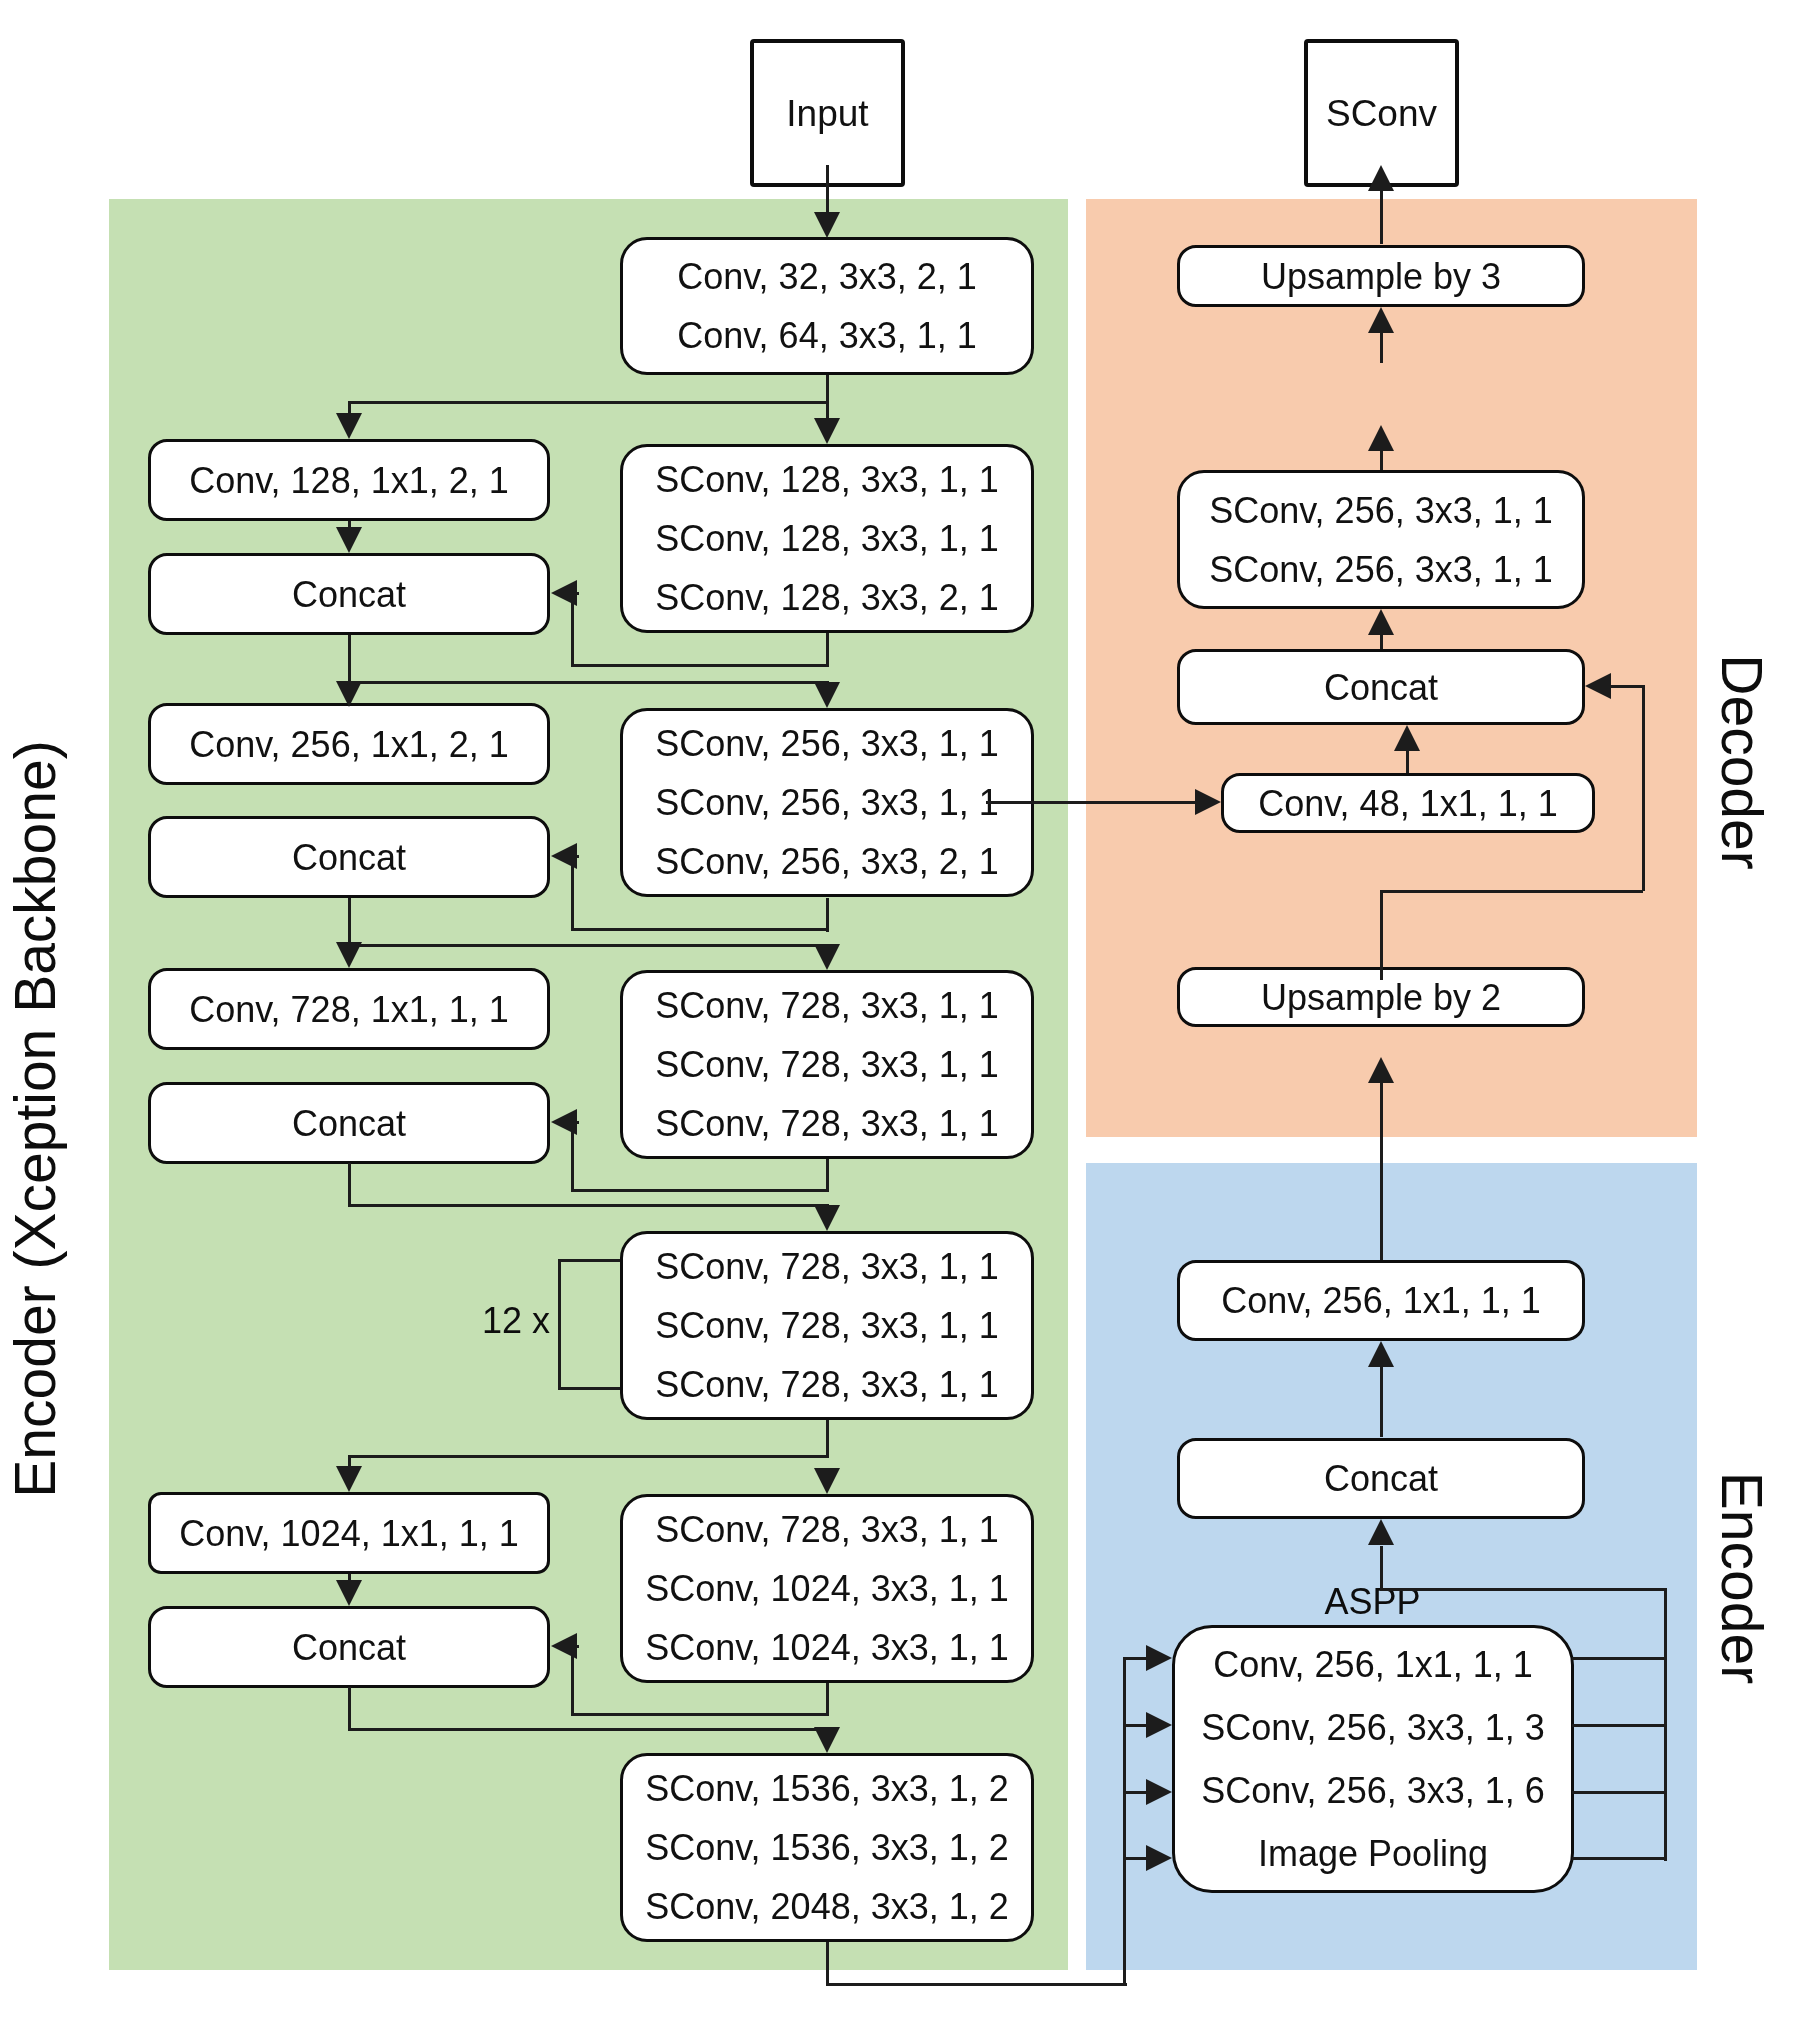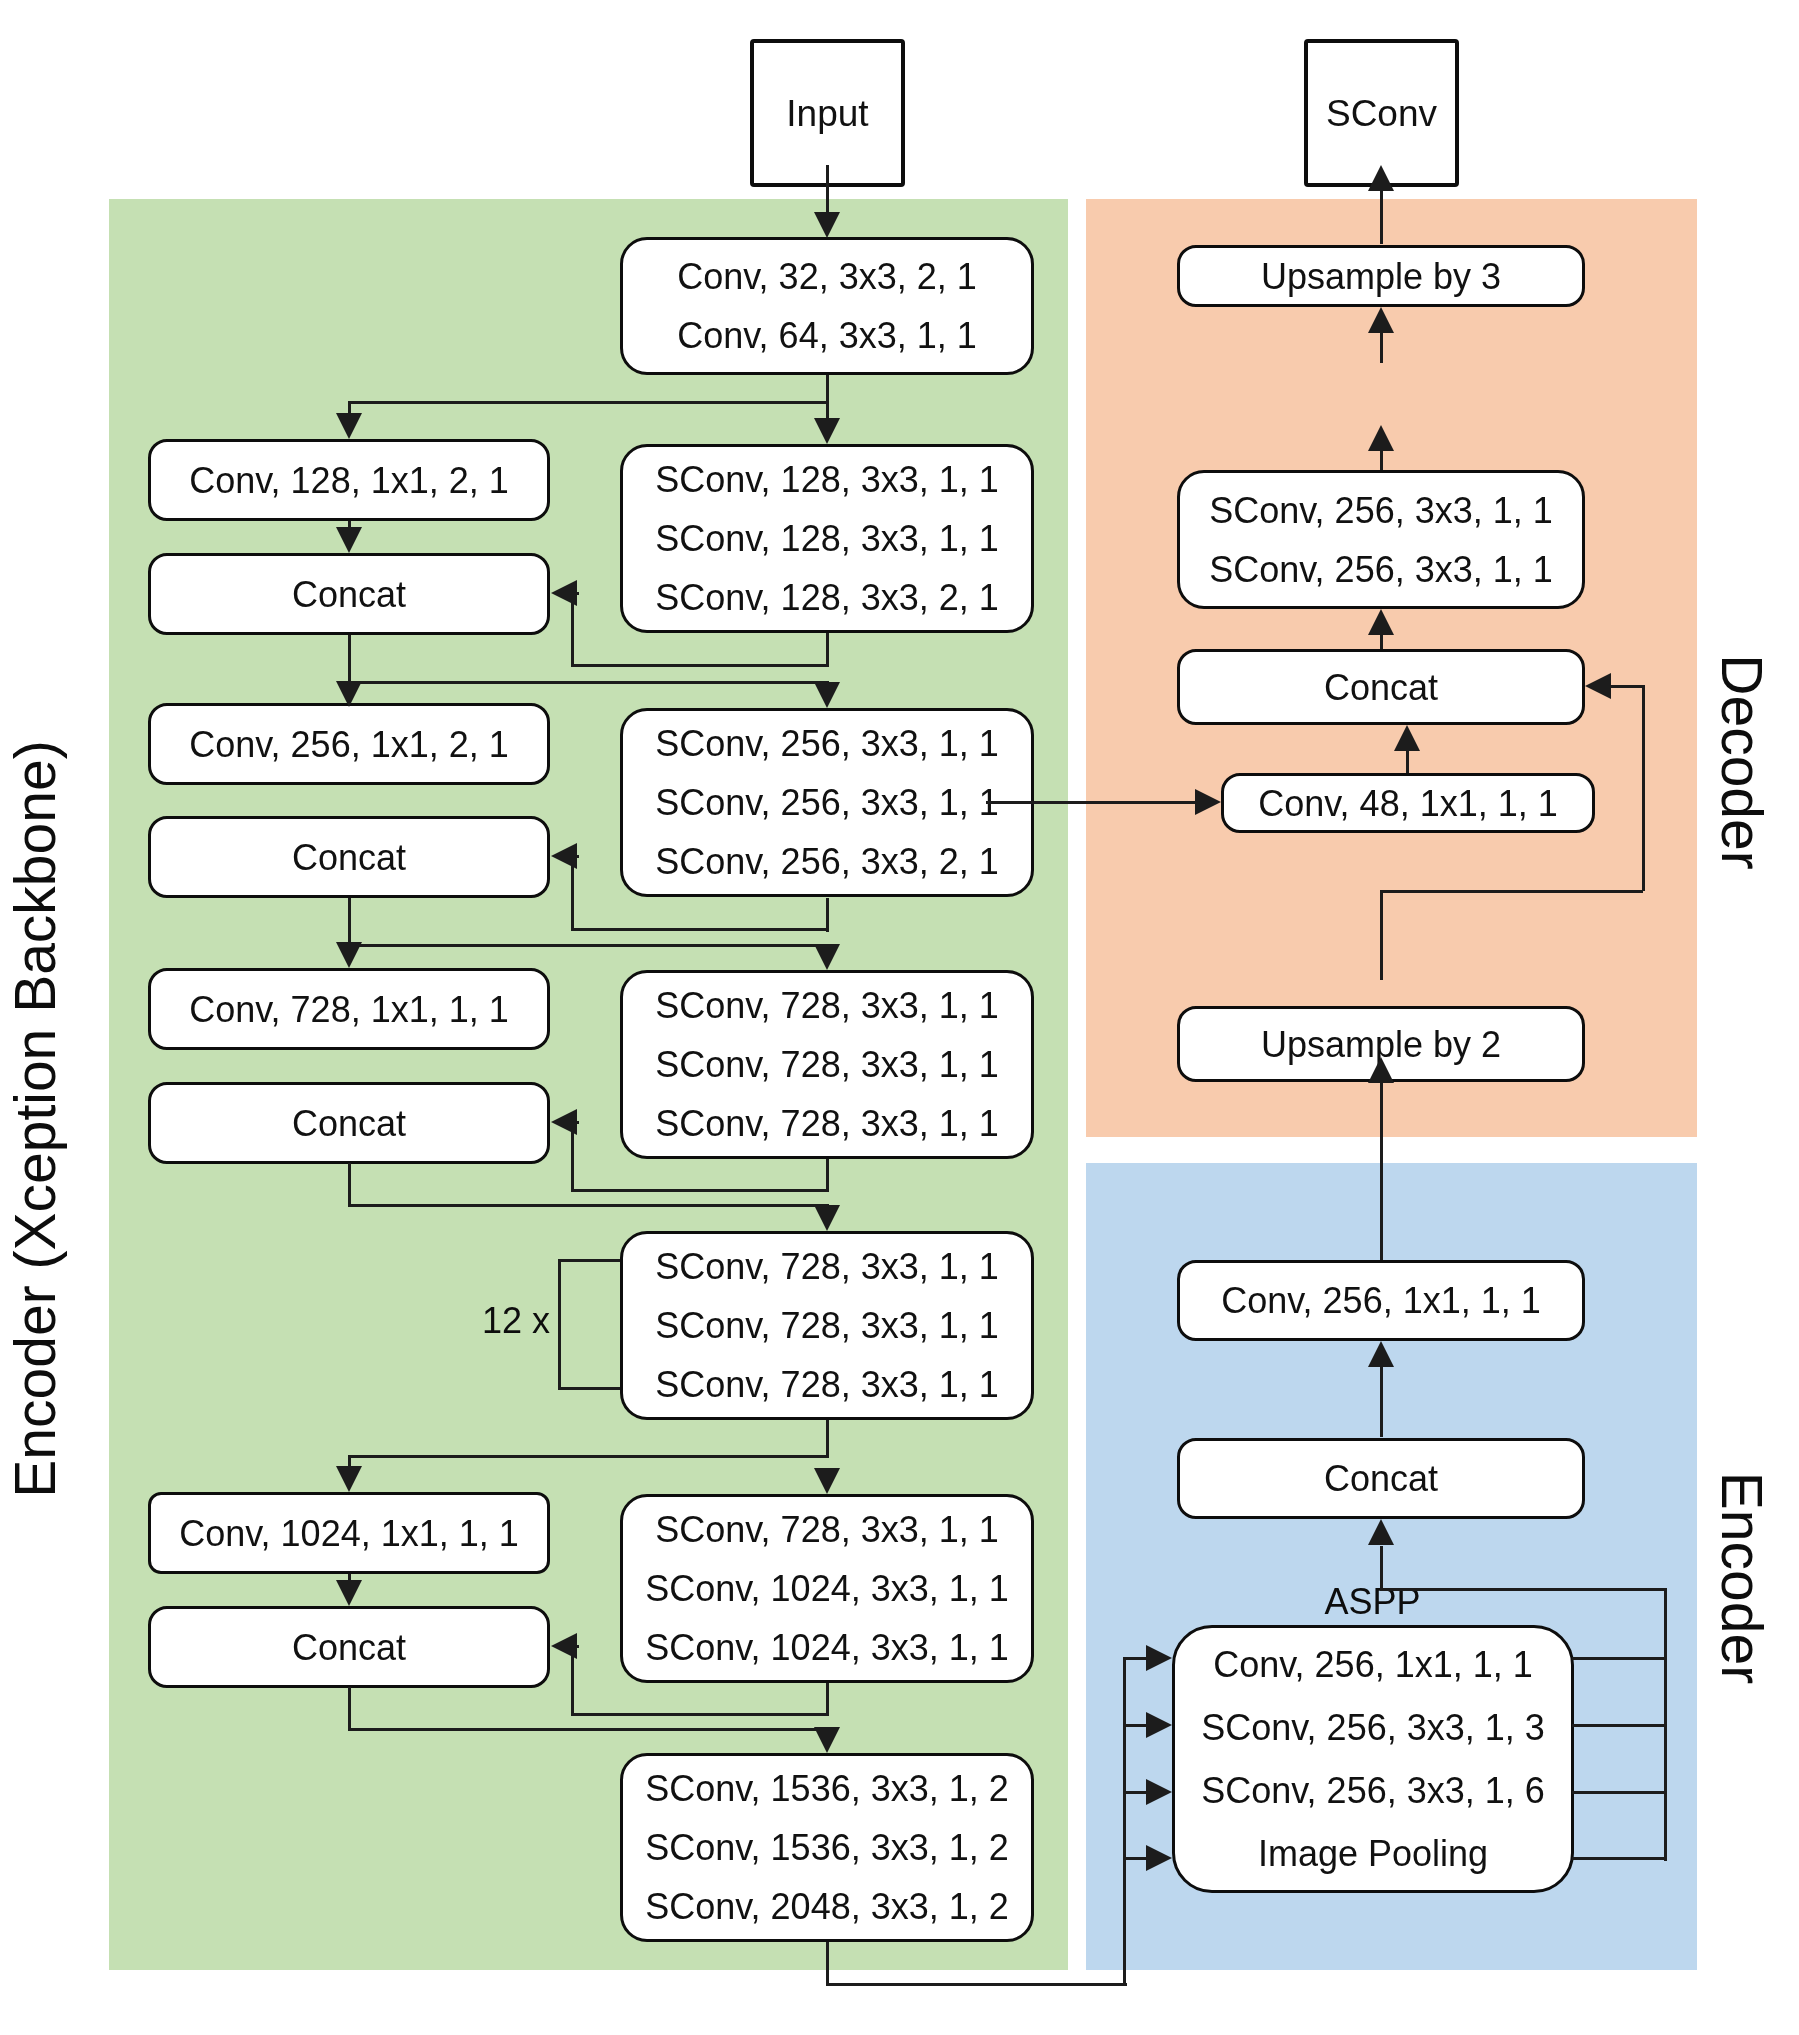--- a/index.html
+++ b/index.html
@@ -117,21 +117,21 @@
   <div class="box r48" style="left:1177px;top:470px;width:408px;height:139px;">
     <span>SConv, 256, 3x3, 1, 1</span>
     <span>SConv, 256, 3x3, 1, 1</span>
   </div>
   <div class="box r34" style="left:1177px;top:649px;width:408px;height:76px;">
     <span>Concat</span>
   </div>
   <div class="box r34" style="left:1221px;top:773px;width:374px;height:60px;">
     <span>Conv, 48, 1x1, 1, 1</span>
   </div>
-  <div class="box r34" style="left:1177px;top:1006px;width:408px;height:76px;">
+  <div class="box r34" style="left:1177px;top:967px;width:408px;height:60px;">
     <span>Upsample by 2</span>
   </div>
 
   <div class="box r34" style="left:1177px;top:1260px;width:408px;height:81px;">
     <span>Conv, 256, 1x1, 1, 1</span>
   </div>
   <div class="box r34" style="left:1177px;top:1438px;width:408px;height:81px;">
     <span>Concat</span>
   </div>
   <div class="plain" style="left:1259px;top:1581px;width:227px;text-align:center;">ASPP</div>

